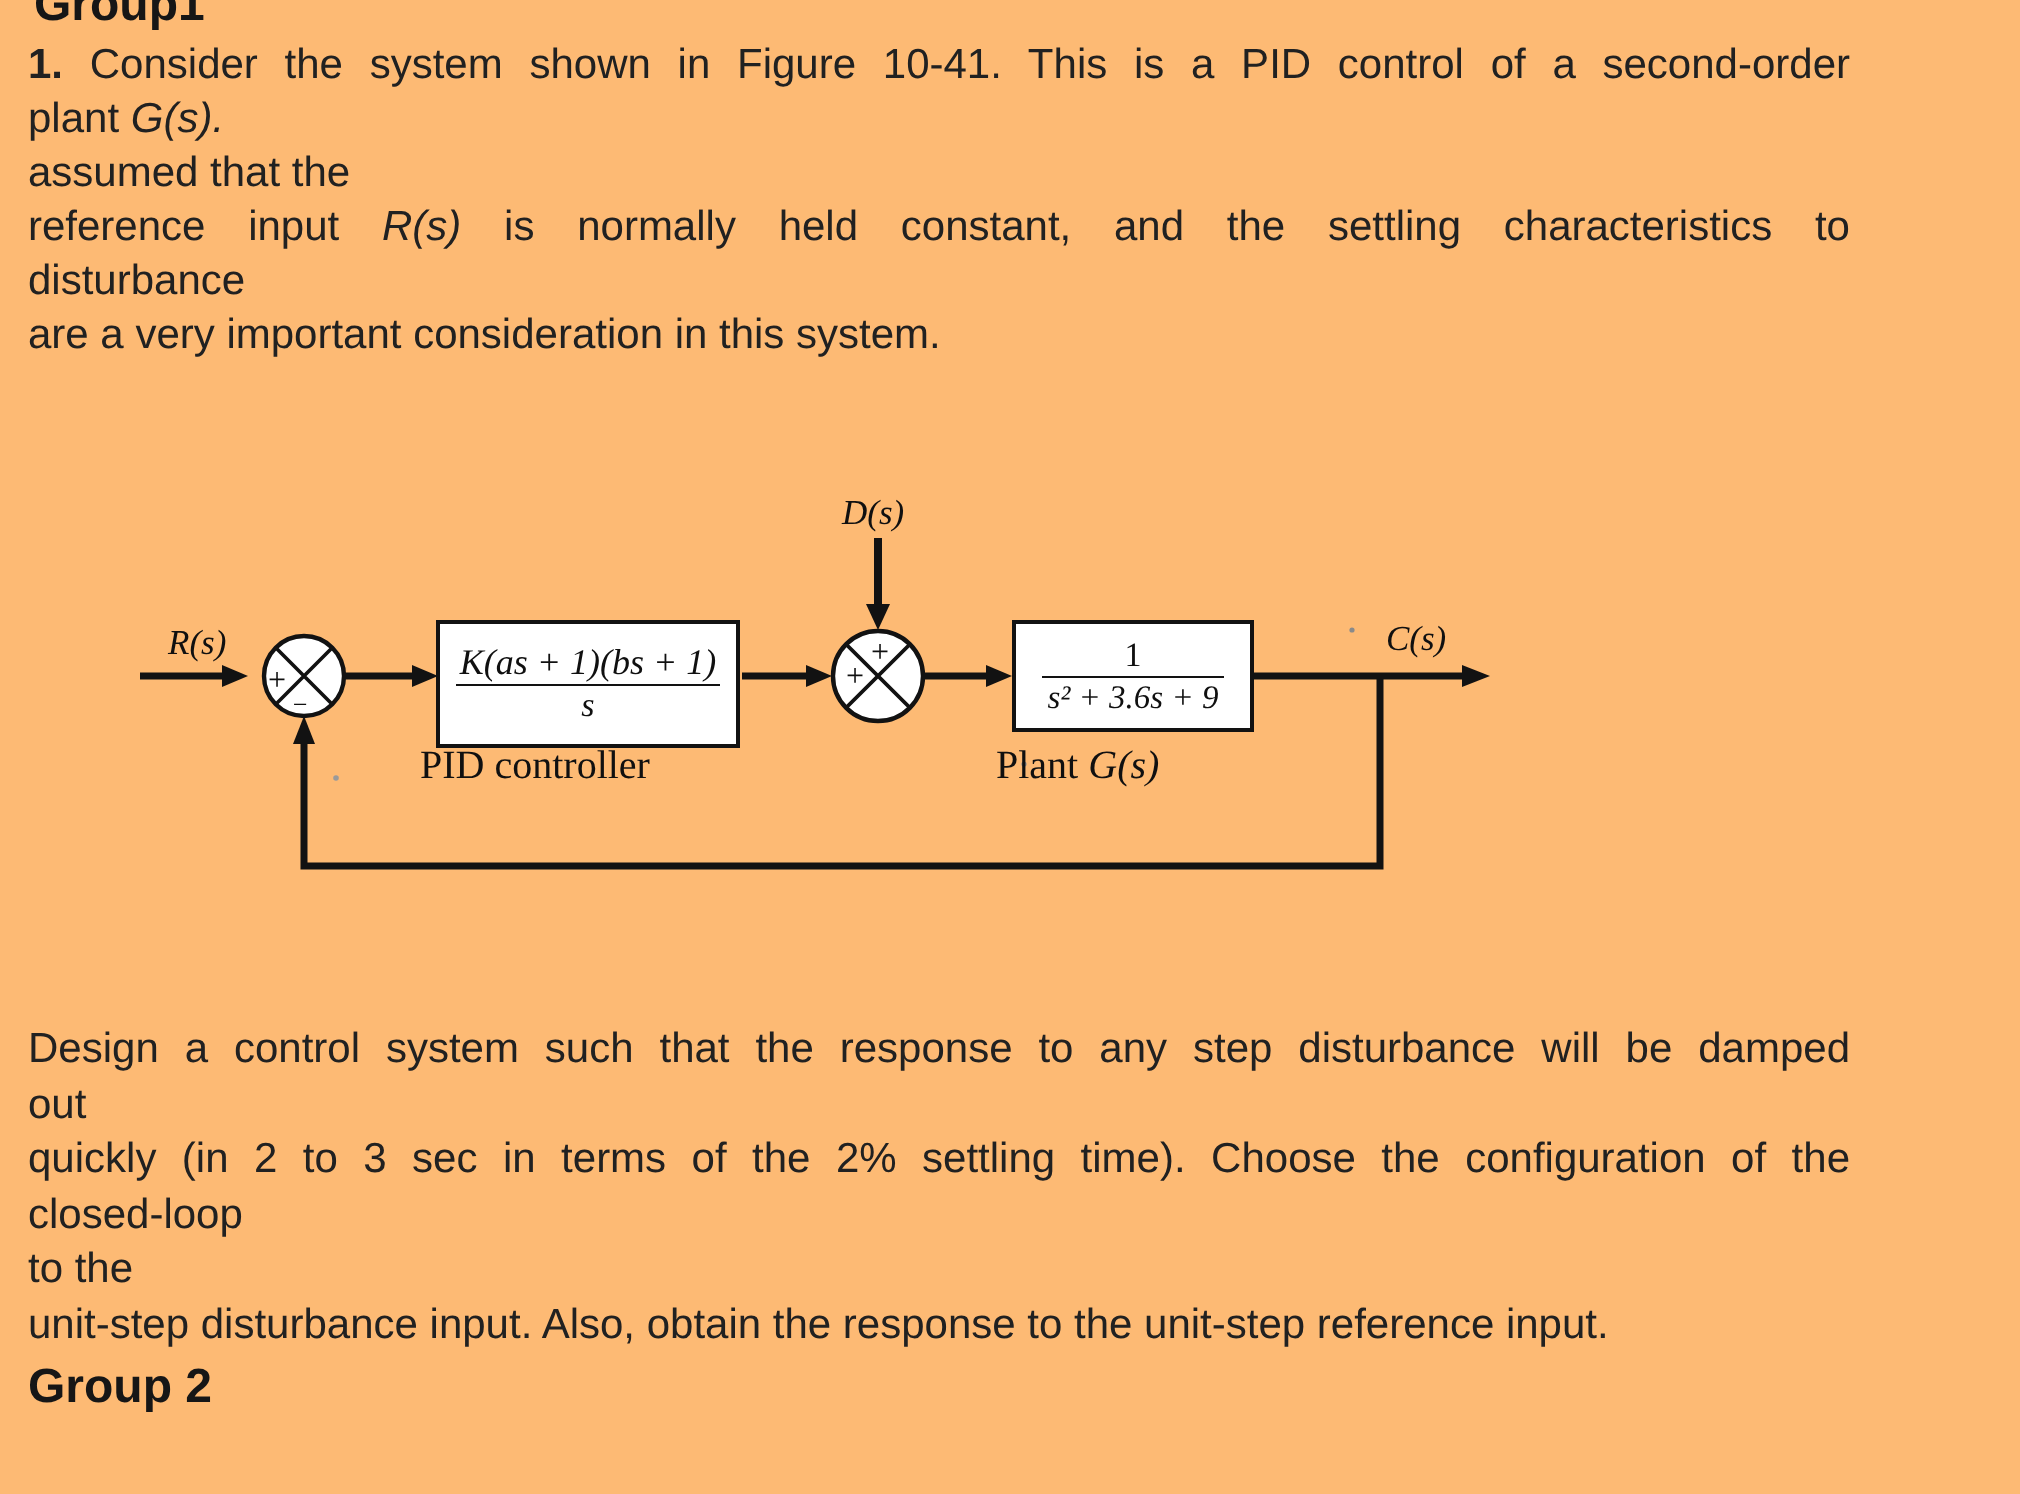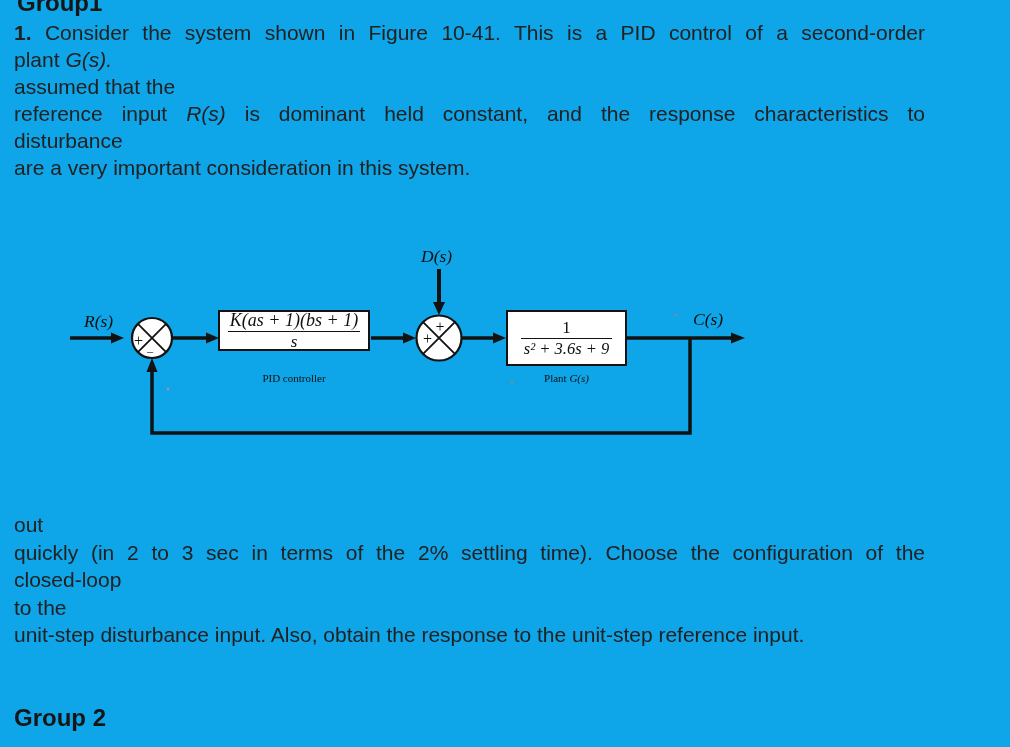--- a/index.html
+++ b/index.html
@@ -1,34 +1,34 @@
 <!DOCTYPE html>
 <html><head>
 <meta charset="utf-8">
 <style>
   html,body{margin:0;padding:0;background:#fff;}
   .page{
-    position:relative;width:1010px;height:747px;background:#0ea5e9;overflow:hidden;
+    position:relative;width:1010px;height:747px;background:#fdba74;overflow:hidden;
     font-family:"Liberation Sans",sans-serif;color:#1e1e1e;
   }
   
   .crop-heading{
     position:absolute;left:17px;top:-11px;font-size:24px;font-weight:700;color:#161616;
     white-space:nowrap;
   }
   .doc-text{position:absolute;left:14px;width:911px;}
   .doc-text.problem{top:19px;}
   .doc-text.design{top:511px;}
   .tline{line-height:27px;font-size:21px;color:#212121;}
   .design .tline{line-height:27.5px;}
   .just{text-align:justify;text-align-last:justify;}
   .b{font-weight:700;}
   .i{font-style:italic;}
   .footer-heading{
-    position:absolute;left:14px;top:704px;font-size:24px;font-weight:700;color:#161616;
+    position:absolute;left:14px;top:680px;font-size:24px;font-weight:700;color:#161616;
     white-space:nowrap;
   }
   
   .diagram-svg{position:absolute;left:0;top:0;width:1010px;height:747px;pointer-events:none;}
   .dlabel{
     position:absolute;font-family:"Liberation Serif","DejaVu Serif",serif;color:#101010;
     white-space:nowrap;
   }
   .var{font-style:italic;font-size:17.5px;}
   .r-label{left:84px;top:311px;}
@@ -36,47 +36,47 @@
   .c-label{left:693px;top:309px;}
   .sign{
     position:absolute;font-family:"Liberation Serif",serif;font-size:16px;color:#101010;
     transform:translate(-50%,-50%);line-height:1;
   }
   .block{
     position:absolute;border:2px solid #121212;background:#fff;
     display:flex;align-items:center;justify-content:center;box-sizing:border-box;
     font-family:"Liberation Serif","DejaVu Serif",serif;color:#101010;
   }
-  .pid-block{left:218px;top:310px;width:152px;height:41px;}
+  .pid-block{left:218px;top:310px;width:152px;height:64px;}
   .plant-block{left:506px;top:310px;width:121px;height:56px;}
   .frac{display:inline-flex;flex-direction:column;align-items:center;}
   .frac .bar{height:0;border-top:1.7px solid #121212;align-self:stretch;margin:1px 0;}
   .pid-block .num{font-style:italic;font-size:18px;line-height:1.05;padding:0 2px;}
   .pid-block .den{font-style:italic;font-size:17px;line-height:1.05;}
   .plant-block .num{font-size:17px;line-height:1.05;}
   .plant-block .den{font-style:italic;font-size:16.5px;line-height:1.05;padding:0 3px;}
   .caption{
-    position:absolute;top:372px;text-align:center;
-    font-family:"Liberation Serif","DejaVu Serif",serif;font-size:11px;color:#101010;
+    position:absolute;top:372px;
+    font-family:"Liberation Serif","DejaVu Serif",serif;font-size:20px;color:#101010;
   }
   .pid-caption{left:210px;width:168px;}
   .plant-caption{left:498px;width:137px;}
 </style>
 </head>
 <body>
 
 <div class="page">
 
   <div class="crop-heading">Group1</div>
 
   <div class="doc-text problem">
     <div class="tline just"><span class="b">1.</span><span> Consider the system shown in Figure 10-41. This is a PID control of a second-order</span></div>
     <div class="tline"><span>plant </span><span class="i">G(s).</span></div>
     <div class="tline"><span>assumed that the</span></div>
-    <div class="tline just"><span>reference input </span><span class="i">R(s)</span><span> is dominant held constant, and the response characteristics to</span></div>
+    <div class="tline just"><span>reference input </span><span class="i">R(s)</span><span> is normally held constant, and the settling characteristics to</span></div>
     <div class="tline"><span>disturbance</span></div>
     <div class="tline"><span>are a very important consideration in this system.</span></div>
   </div>
 
   <svg class="diagram-svg" viewBox="0 0 1010 747" xmlns="http://www.w3.org/2000/svg">
     <g stroke="#121212" fill="none">
 
       <path d="M70 338 H111" stroke-width="3.5"></path>
       <polygon points="111,332.5 111,343.5 124,338" fill="#121212" stroke="none"></polygon>
 
@@ -131,20 +131,21 @@
   <div class="block plant-block">
     <span class="frac">
       <span class="num">1</span>
       <span class="bar"></span>
       <span class="den">s² + 3.6s + 9</span>
     </span>
   </div>
   <div class="caption plant-caption"><span>Plant </span><span class="i">G(s)</span></div>
 
   <div class="doc-text design">
+    <div class="tline just">Design a control system such that the response to any step disturbance will be damped</div>
     <div class="tline">out</div>
     <div class="tline just">quickly (in 2 to 3 sec in terms of the 2% settling time). Choose the configuration of the</div>
     <div class="tline">closed-loop</div>
     <div class="tline">to the</div>
     <div class="tline">unit-step disturbance input. Also, obtain the response to the unit-step reference input.</div>
   </div>
 
   <div class="footer-heading">Group 2</div>
 
 </div>

